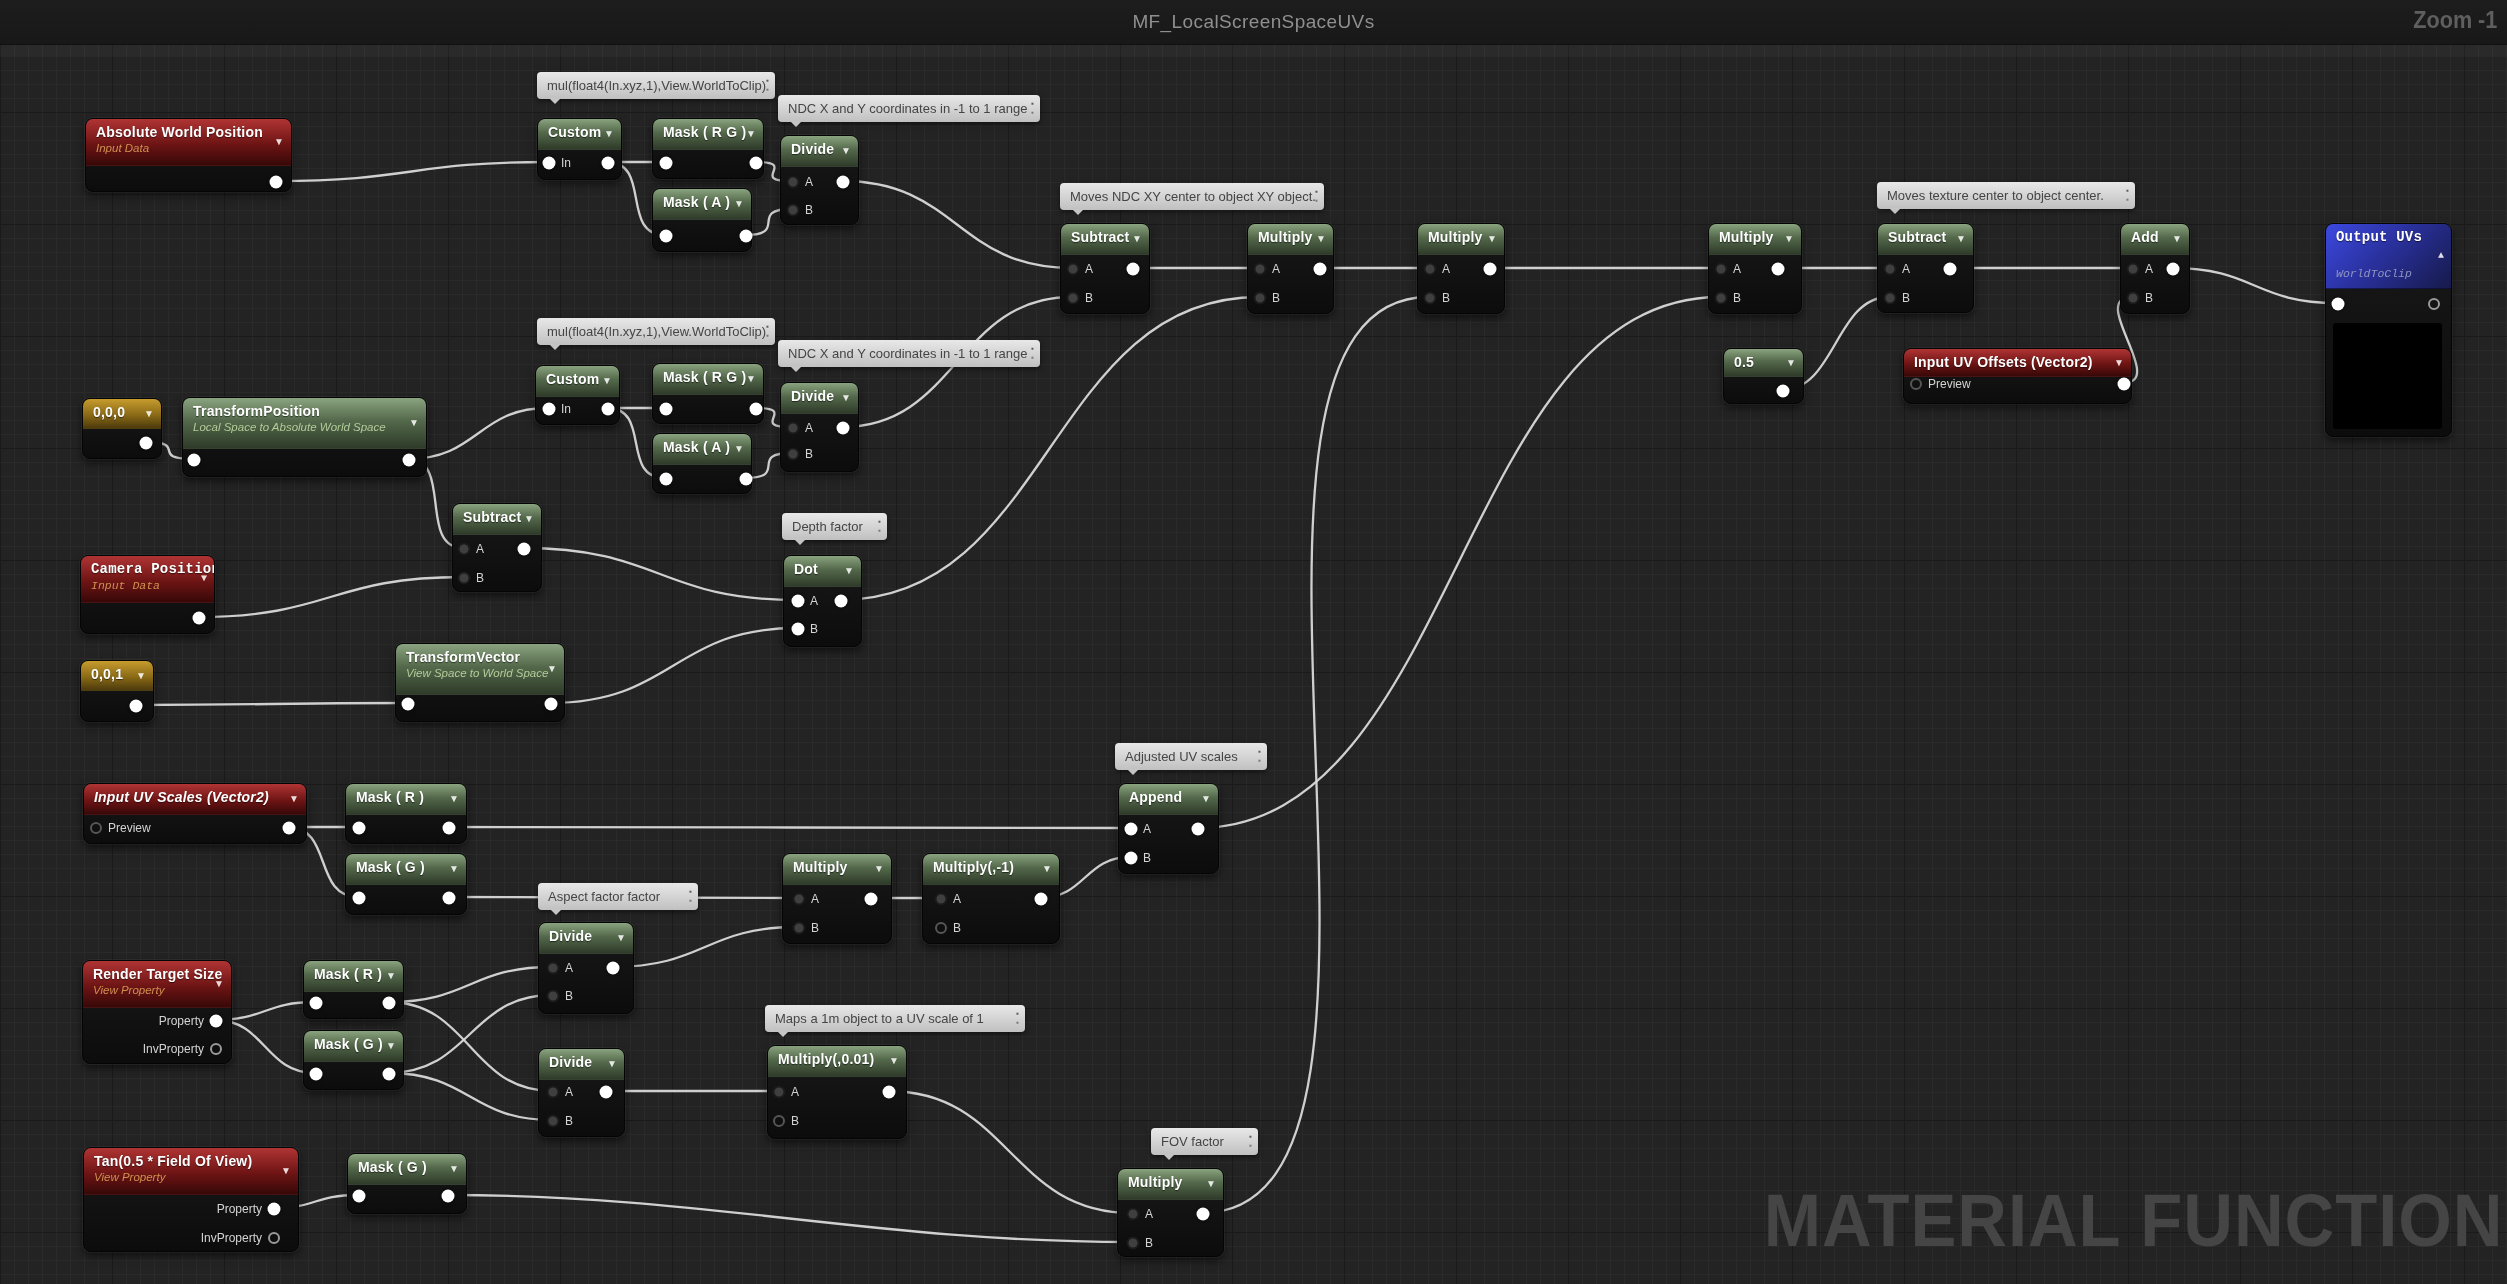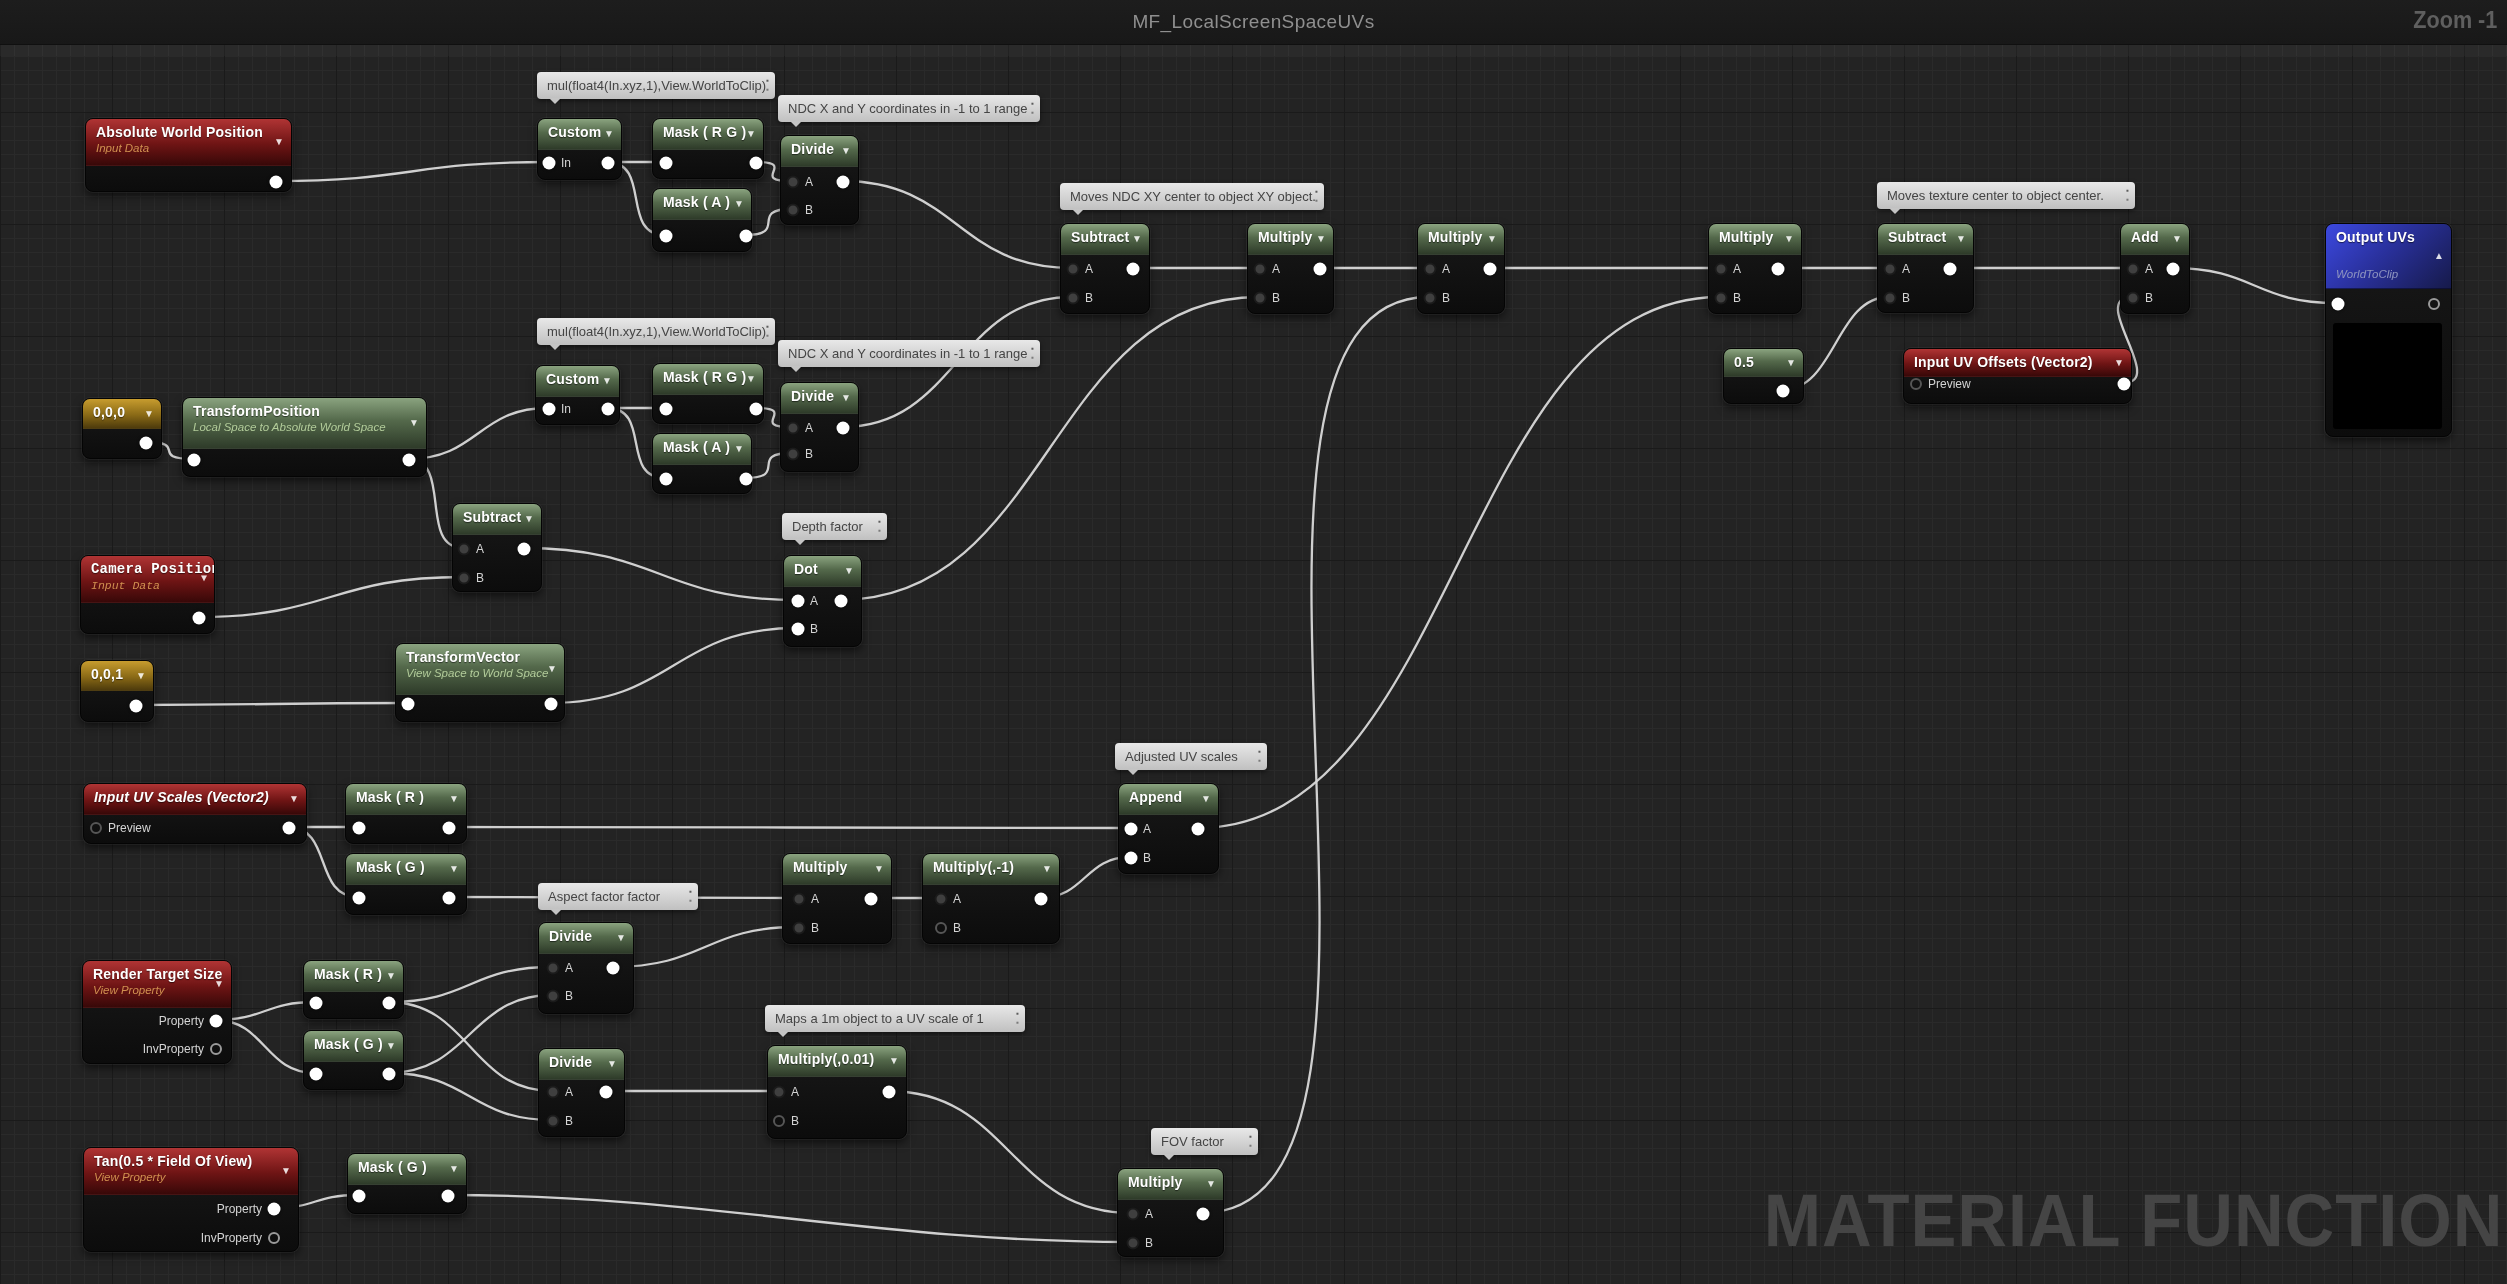--- a/index.html
+++ b/index.html
@@ -25,21 +25,21 @@
     z-index:2;white-space:nowrap;}
   #wires{position:absolute;left:0;top:0;z-index:3;}
   .node{position:absolute;z-index:10;border-radius:8px;border:1px solid #040404;
     background:linear-gradient(#191919,#0c0c0c);
     box-shadow:0 0 0 1px rgba(255,255,255,.05),0 4px 9px rgba(0,0,0,.55);}
   .hdr{position:absolute;left:0;top:0;right:0;border-radius:7px 7px 0 0;overflow:hidden;
     border-bottom:1px solid rgba(0,0,0,.6);}
   .t-green .hdr{background:linear-gradient(#8aa37f,#54694b 45%,#2e3b29);}
   .t-red .hdr{background:linear-gradient(#b03434,#6e1414 55%,#380808);}
   .t-gold .hdr{background:linear-gradient(#c79c2e,#8a6a16 55%,#4e3b0c);}
-  .t-blue .hdr{background:linear-gradient(135deg,#3c49e0,#2a319e 45%,#161a4a);}
+  .t-blue .hdr{background:linear-gradient(135deg,#3c49e0,#2a319e 45%,#161a4a);font-family:Liberation Mono, monospace;}
   .title{display:block;padding:5px 22px 2px 10px;color:#fff;font-size:14px;
     font-weight:bold;letter-spacing:.2px;white-space:nowrap;
     text-shadow:0 1px 1px rgba(0,0,0,.55);}
   .sub{display:block;padding:0 22px 4px 10px;font-size:11.5px;font-style:italic;
     white-space:nowrap;}
   .t-red .sub{color:#d09050;}
   .t-green .sub{color:#b2cc9a;}
   .t-blue .sub{position:absolute;left:0;bottom:4px;color:#8f95c0;}
   .tri{position:absolute;right:7px;top:50%;transform:translateY(-50%);
     color:rgba(255,255,255,.85);font-size:10px;line-height:1;}

